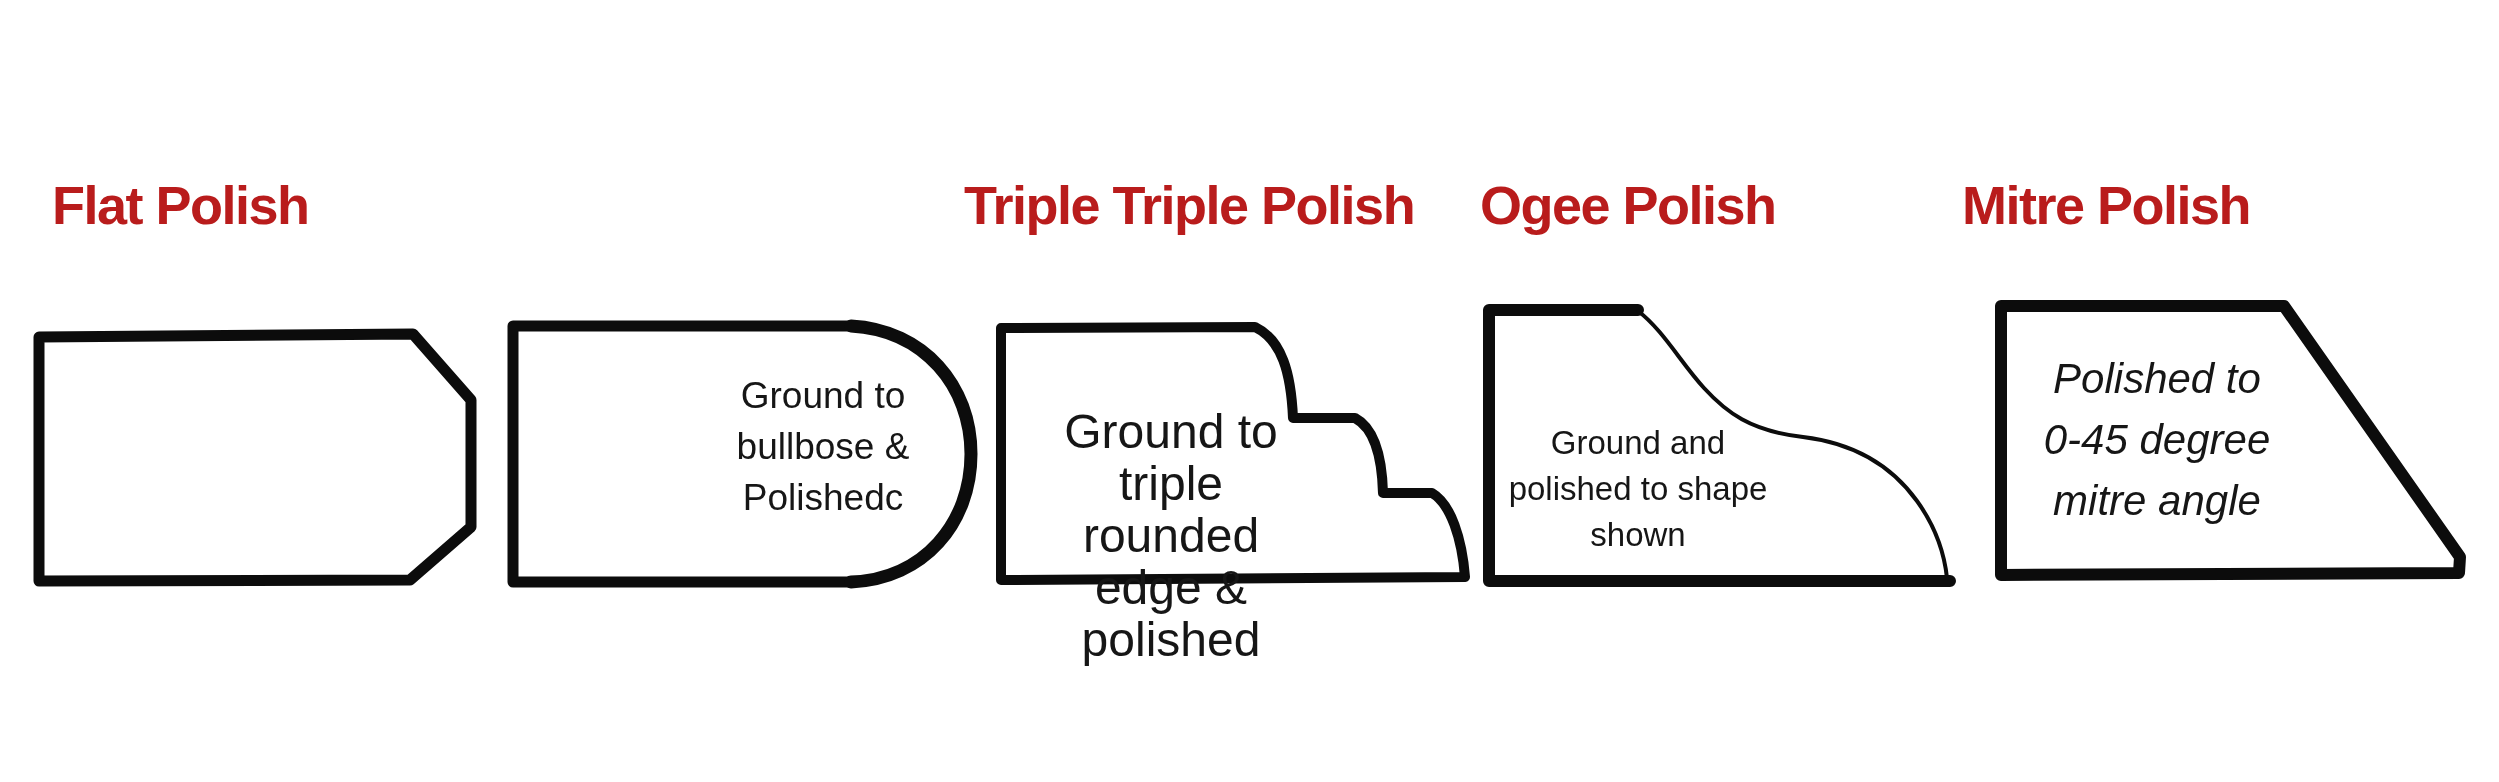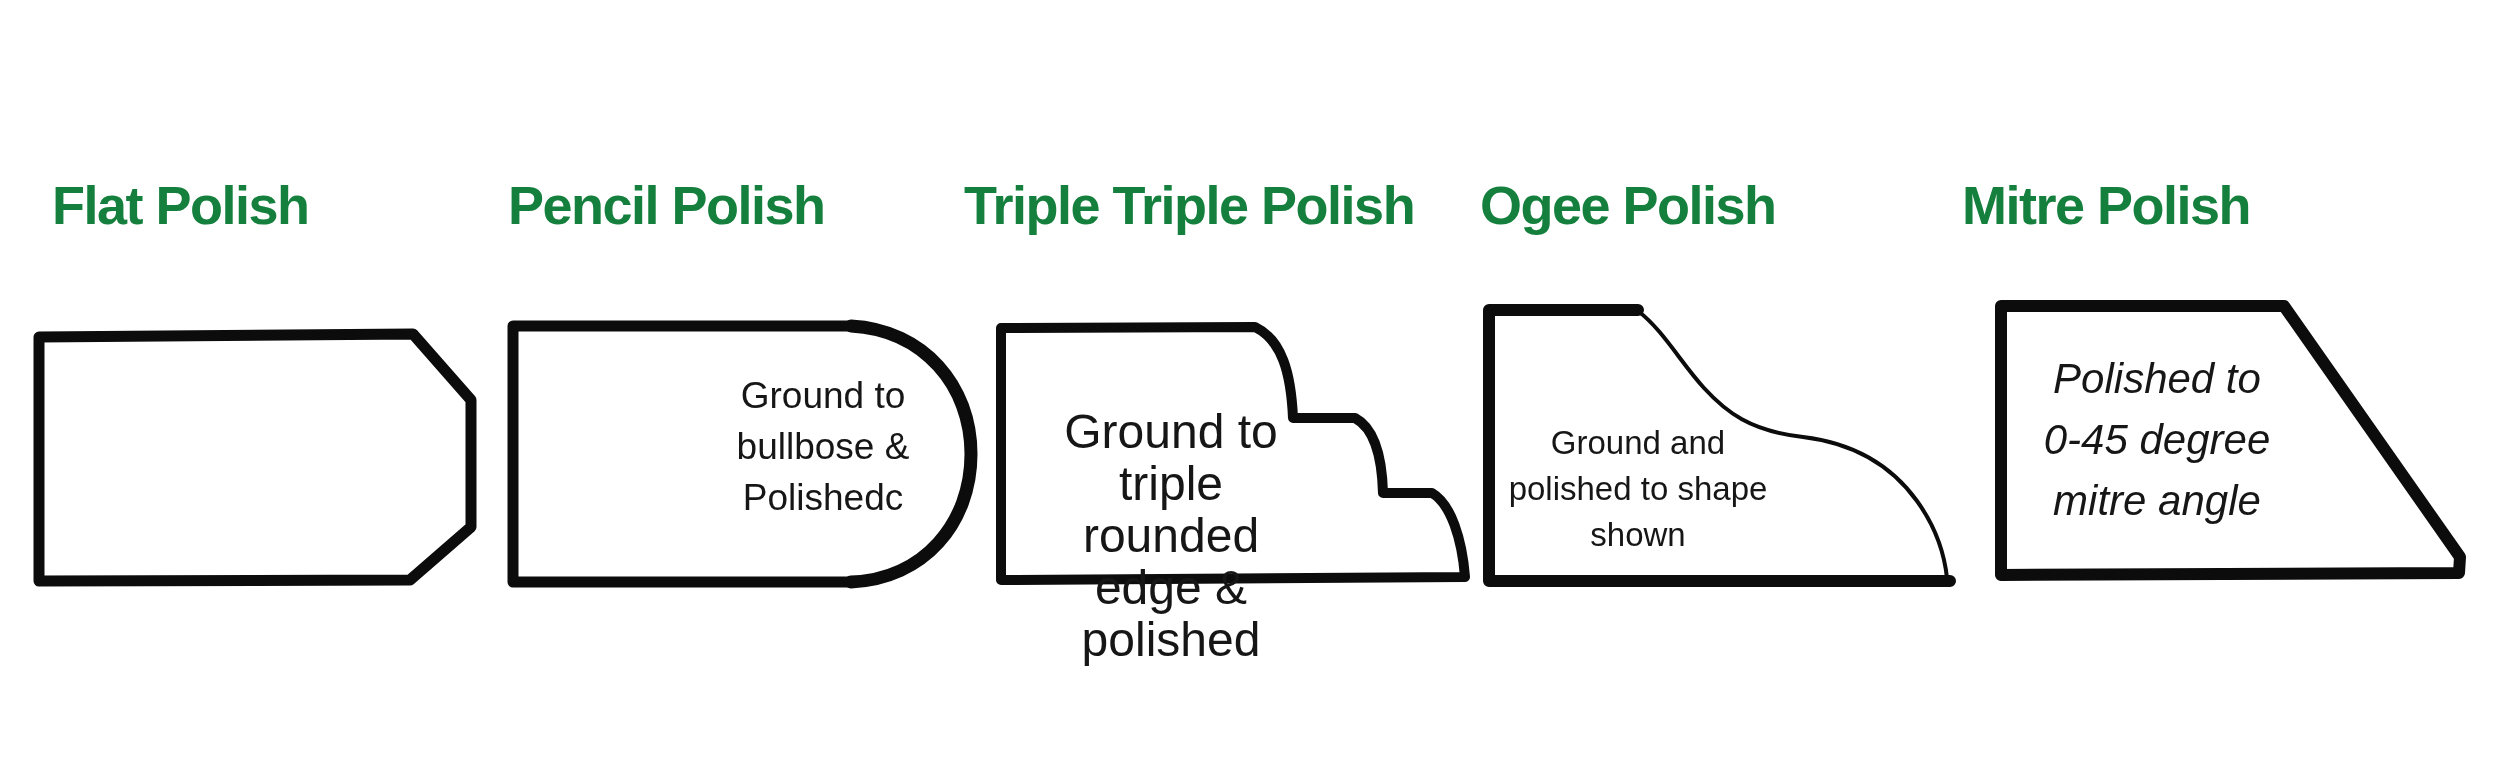--- a/index.html
+++ b/index.html
@@ -15,21 +15,21 @@
     overflow: hidden;
     font-family: "Liberation Sans", sans-serif;
   }
   .panel-title {
     position: absolute;
     margin: 0;
     font-family: "Liberation Sans", "DejaVu Sans", sans-serif;
     font-weight: 700;
     font-size: 54px;
     letter-spacing: -1.5px;
-    color: #15803d;
+    color: #b91c1c;
     white-space: nowrap;
   }
   .shape-svg {
     position: absolute;
     overflow: visible;
   }
   .shape-svg path {
     fill: none;
     stroke: #0c0c0c;
     stroke-linecap: round;
@@ -51,21 +51,20 @@
 </head>
 <body>
 
 <div class="canvas">
 
   <h2 class="panel-title" style="left:52px; top:174px;">Flat Polish</h2>
   <svg class="shape-svg" style="left:18px; top:320px;" width="470" height="275" viewBox="0 0 470 275">
     <path stroke-width="11" d="M 21 17 L 395 14 L 453 80 L 453 207 L 392 260 L 21 261 Z"></path>
   </svg>
 
-  <h2 class="panel-title" style="left:508px; top:174px;">Pencil Polish</h2>
   <svg class="shape-svg" style="left:500px; top:313px;" width="492" height="290" viewBox="0 0 492 290">
     <path stroke-width="11" d="M 352 13 L 13 13 L 13 269 L 352 269"></path>
     <path stroke-width="13" d="M 351 13 C 424 17 471 73 471 141 C 471 210 424 266 351 269"></path>
   </svg>
   <div class="shape-label lbl-2">Ground to
 bullbose &amp;
 Polishedc</div>
 
   <h2 class="panel-title" style="left:964px; top:174px;">Triple Triple Polish</h2>
   <svg class="shape-svg" style="left:983px; top:315px;" width="505" height="280" viewBox="0 0 505 280">

